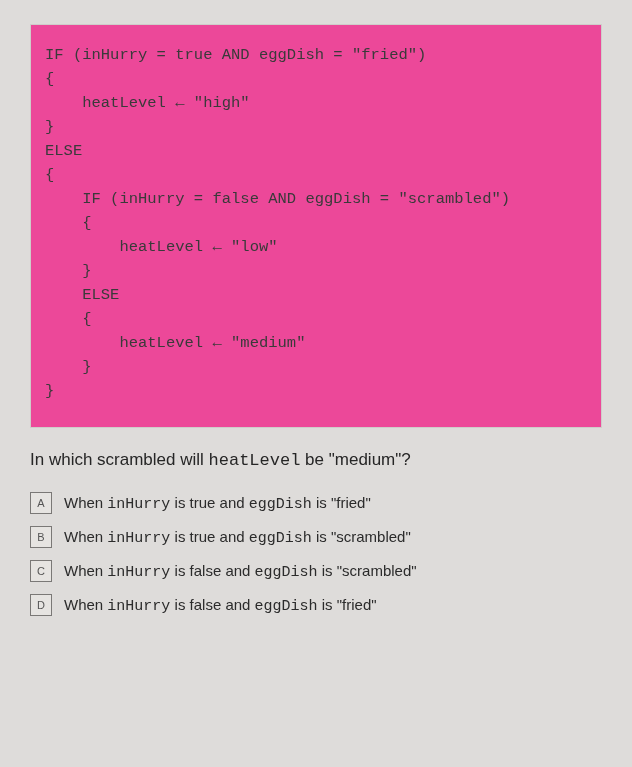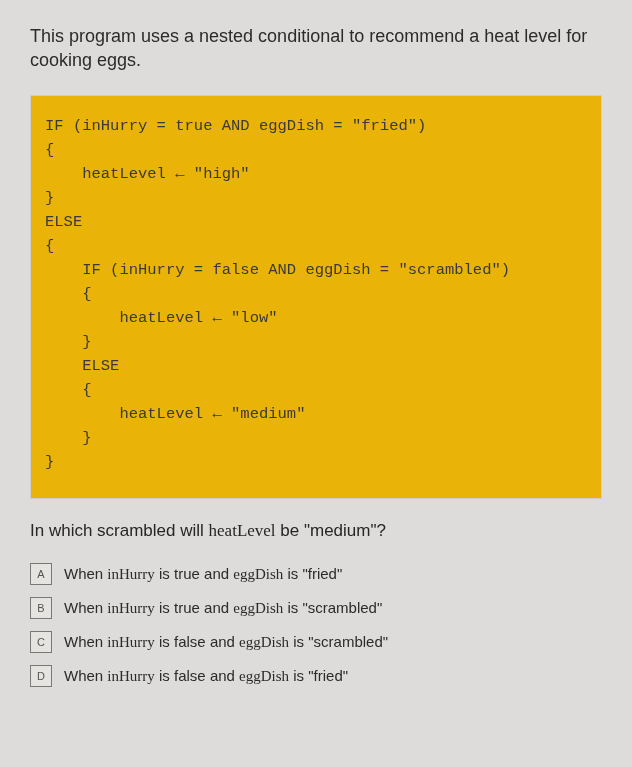--- a/index.html
+++ b/index.html
@@ -15,36 +15,36 @@
   .page {
     padding: 24px 30px 0 30px;
   }
   .intro {
     font-size: 18px;
     line-height: 1.35;
     color: #2b2b2b;
     margin-bottom: 22px;
   }
   .code-block {
-    background: #eab308;
+    background: #ec4899;
     border: 1px solid #cfcdca;
     padding: 18px 14px 24px 14px;
     font-family: "Courier New", Courier, monospace;
     font-size: 15.5px;
     line-height: 1.55;
     color: #3a3a3a;
     white-space: pre;
   }
   .question {
     font-size: 17px;
     margin-top: 22px;
     color: #262626;
   }
   .monokw {
-    font-family: Liberation Serif, serif;
+    font-family: Liberation Mono, monospace;
   }
   .note-row {
     margin-top: 14px;
     font-size: 15px;
     color: #2b2b2b;
   }
   .dot {
     display: inline-block;
     width: 8px;
     height: 8px;
@@ -84,21 +84,20 @@
     color: #555;
     font-family: Arial, sans-serif;
     background: #e6e4e1;
   }
 </style>
 </head>
 <body>
 
 <div class="page">
 
-  <div class="intro">This program uses a nested conditional to recommend a heat level for cooking eggs.</div>
 
   <div class="code-block">IF (inHurry = true AND eggDish = "fried")
 {
     heatLevel ← "high"
 }
 ELSE
 {
     IF (inHurry = false AND eggDish = "scrambled")
     {
         heatLevel ← "low"

